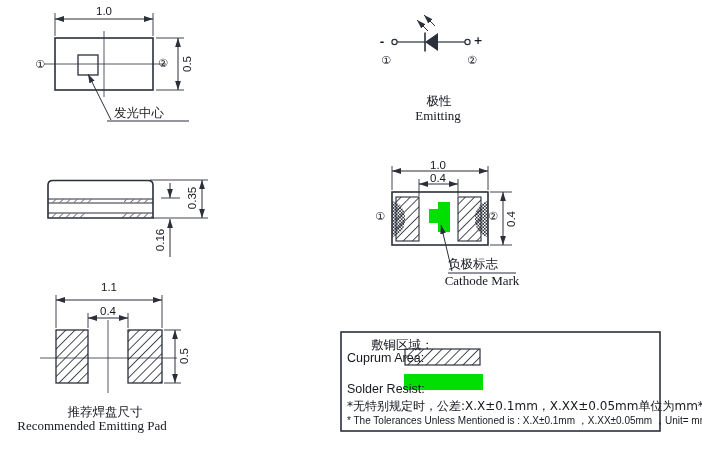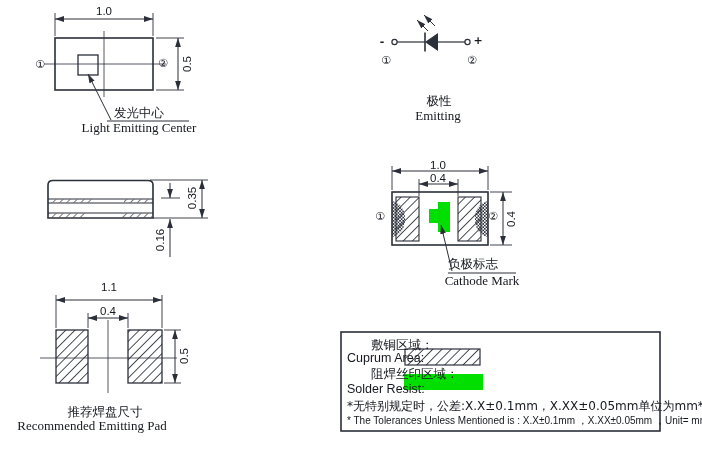--- a/index.html
+++ b/index.html
@@ -127,21 +127,20 @@
       <rect x="405" y="349" width="75" height="16" stroke-width="1.2" fill="url(#hatch)"></rect>
       <rect x="404" y="374" width="79" height="16" fill="#00df00" stroke="none"></rect>
     </g>
   </svg>
 
   <div class="t dim c" style="left:104px;top:11px">1.0</div>
   <div class="t dim rot" style="left:187px;top:64px">0.5</div>
   <div class="t pin c" style="left:40px;top:64px">①</div>
   <div class="t pin c" style="left:163px;top:63px">②</div>
   <div class="t cn c" style="left:139px;top:113px">发光中心</div>
-  <div class="t en-serif c" style="left:139px;top:128px">Light Emitting Center</div>
 
   <div class="t sign c" style="left:382px;top:41px">-</div>
   <div class="t sign c" style="left:478px;top:40px">+</div>
   <div class="t pin c" style="left:386px;top:60px">①</div>
   <div class="t pin c" style="left:472px;top:60px">②</div>
   <div class="t cn c" style="left:439px;top:101px">极性</div>
   <div class="t en-serif c" style="left:438px;top:116px">Emitting</div>
 
   <div class="t dim rot" style="left:192px;top:198px">0.35</div>
   <div class="t dim rot" style="left:160px;top:240px">0.16</div>
@@ -155,18 +154,17 @@
   <div class="t en-serif c" style="left:482px;top:281px">Cathode Mark</div>
 
   <div class="t dim c" style="left:109px;top:287px">1.1</div>
   <div class="t dim c" style="left:108px;top:311px">0.4</div>
   <div class="t dim rot" style="left:184px;top:356px">0.5</div>
   <div class="t cn c" style="left:105px;top:412px">推荐焊盘尺寸</div>
   <div class="t en-serif c" style="left:92px;top:426px">Recommended Emitting Pad</div>
 
   <div class="t leg-cn" style="left:347px;top:337px">敷铜区域：</div>
   <div class="t leg-en" style="left:347px;top:351px">Cuprum Area:</div>
-  <div class="t leg-cn" style="left:347px;top:366px">阻焊丝印区域：</div>
   <div class="t leg-en" style="left:347px;top:382px">Solder Resist:</div>
   <div class="t leg-tol-cn" style="left:347px;top:398px">*无特别规定时，公差:X.X±0.1mm，X.XX±0.05mm单位为mm*</div>
   <div class="t leg-tol-en" style="left:347px;top:414px">* The Tolerances Unless Mentioned is : X.X±0.1mm ，X.XX±0.05mm ，Unit= mm*</div>
 
 </div>
 
 </body></html>

